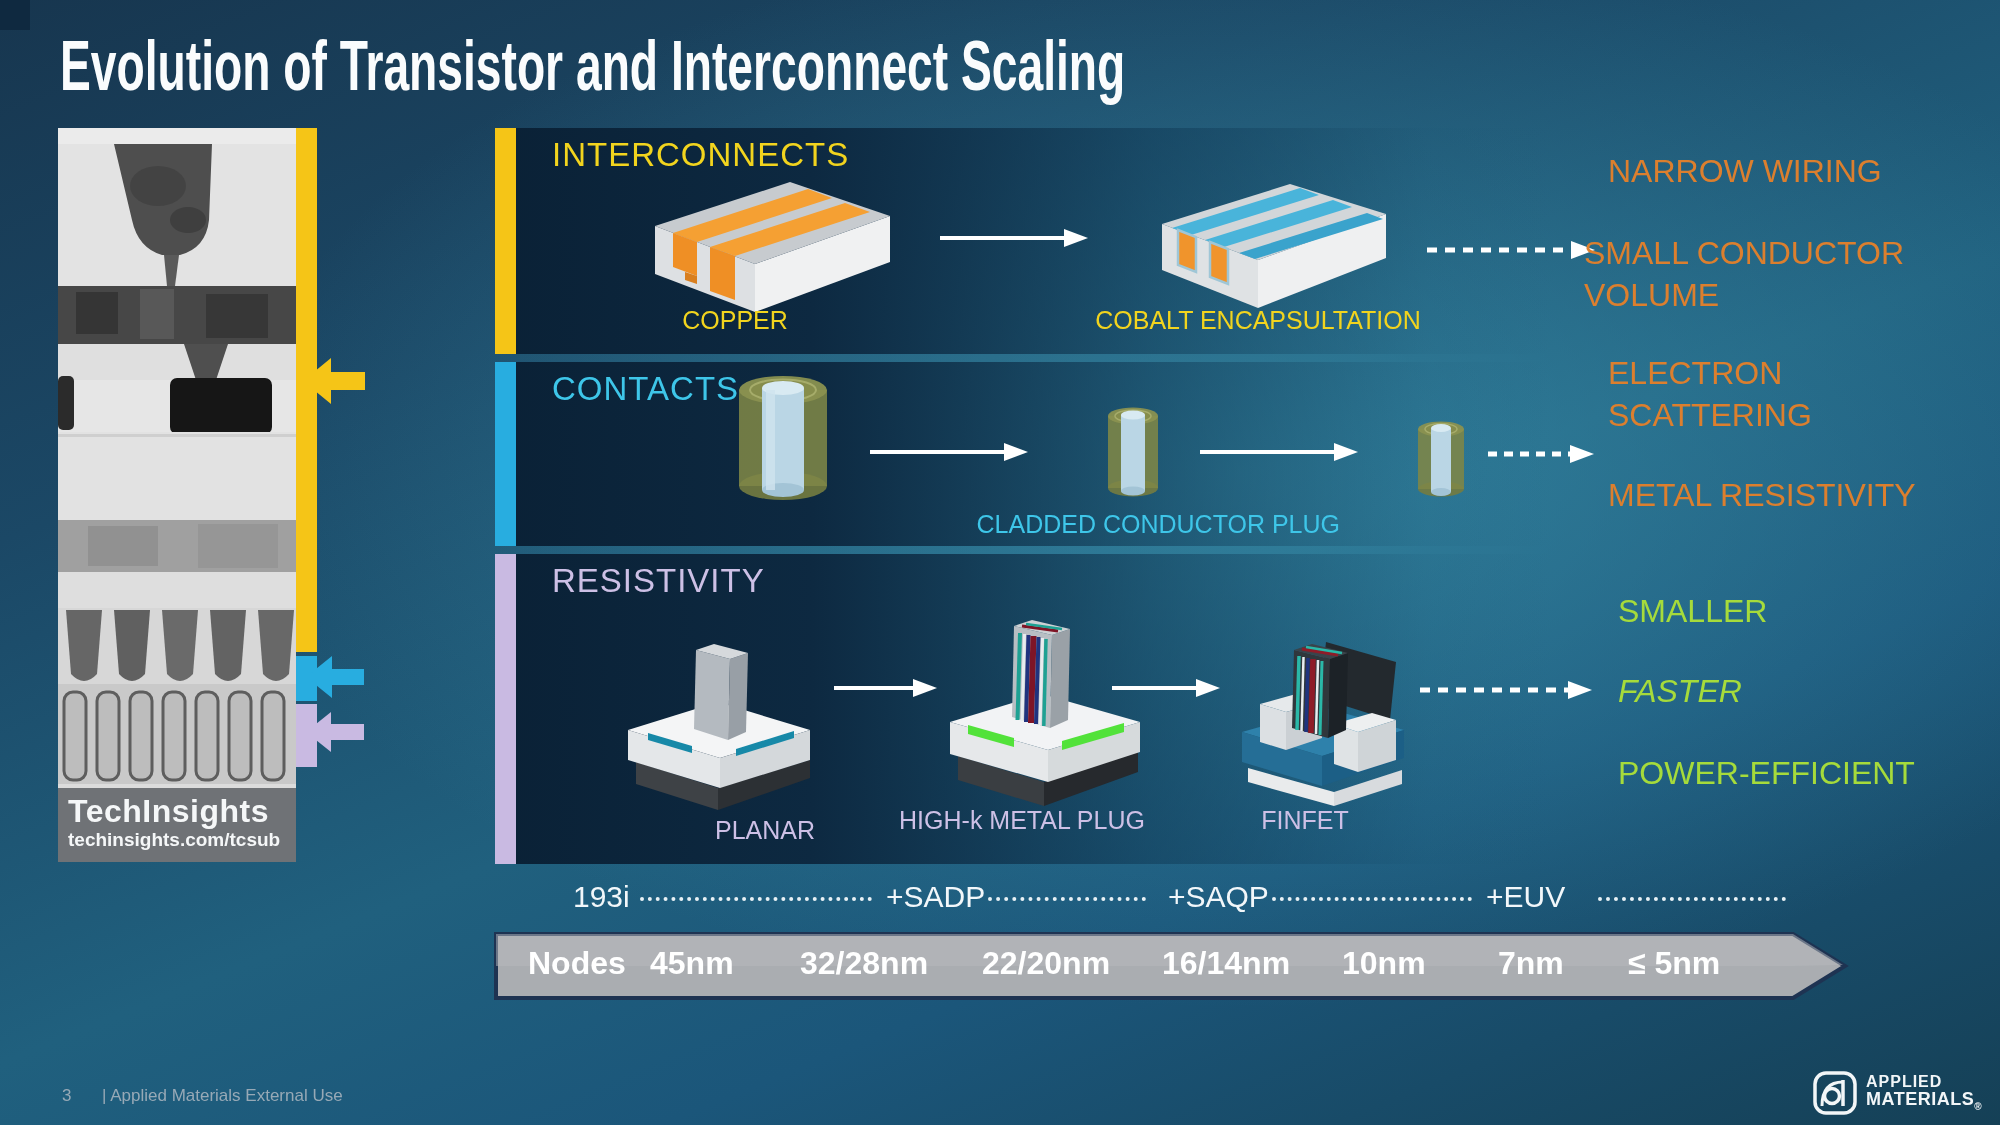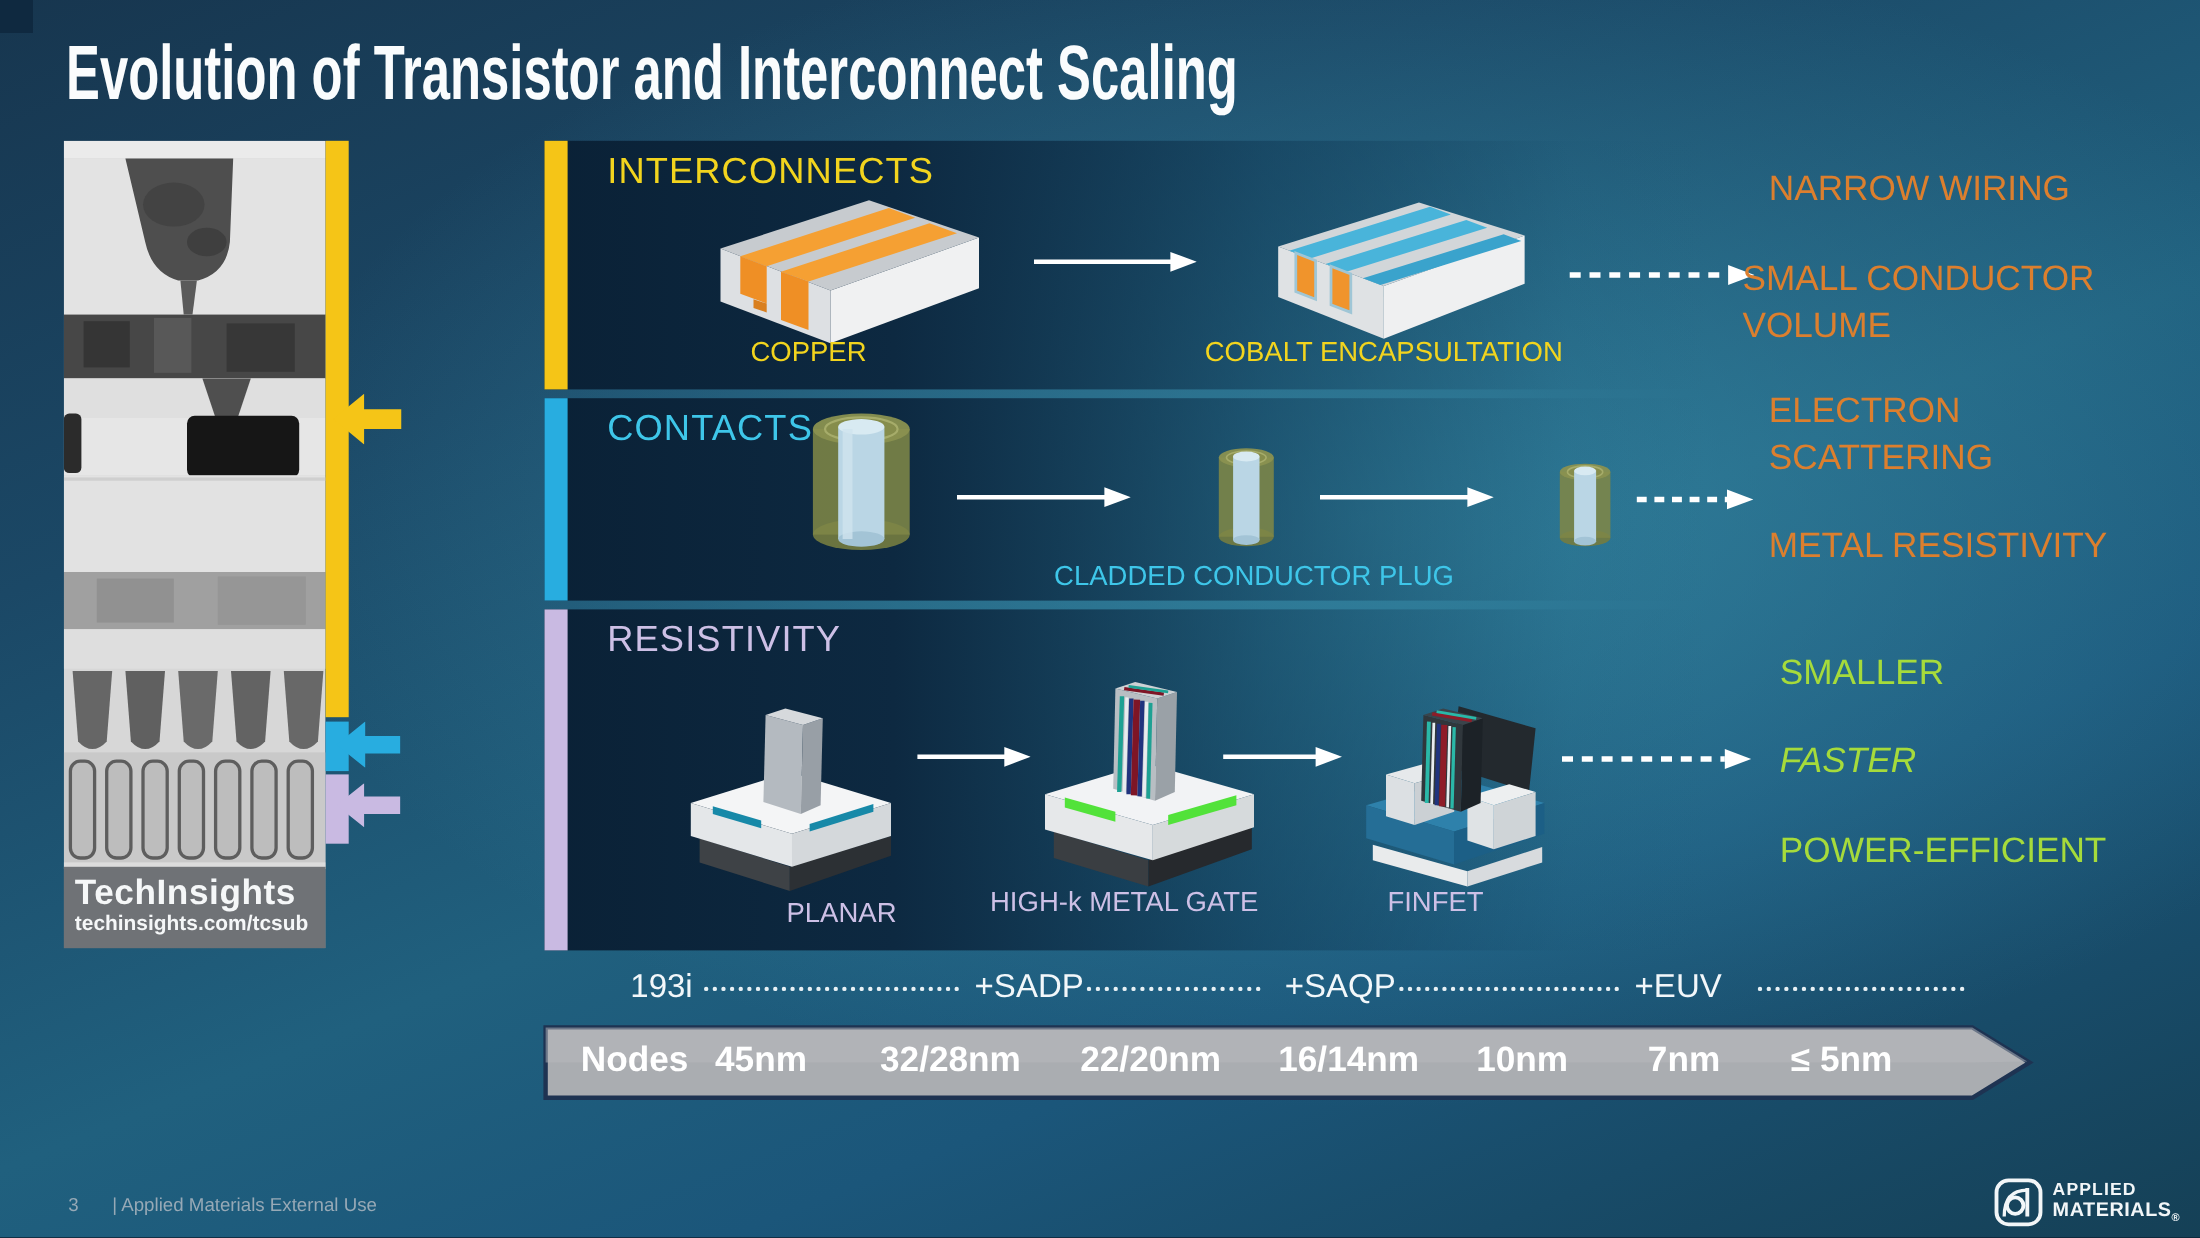--- a/index.html
+++ b/index.html
@@ -203,21 +203,21 @@
     <ellipse cx="25" cy="9" rx="23" ry="7.5" fill="#8a9150" opacity="0.95"></ellipse>
     <ellipse cx="25" cy="9" rx="16" ry="5.5" fill="#868d4c" stroke="#a6ac6a" stroke-width="1.5"></ellipse>
     <rect x="15" y="8" width="20" height="64" fill="#bad6e5"></rect>
     <ellipse cx="25" cy="72" rx="10" ry="4" fill="#a3c4d6"></ellipse>
     <ellipse cx="25" cy="8" rx="10" ry="4" fill="#d8eaf2"></ellipse>
   </svg>
   <svg class="abs" style="left:1486px;top:442px;" width="108" height="24">
     <line x1="2" y1="12" x2="84" y2="12" stroke="#ffffff" stroke-width="5" stroke-dasharray="9 7"></line>
     <polygon points="84,3 108,12 84,21" fill="#ffffff"></polygon>
   </svg>
-  <div class="abs item-label label-cyan" style="left:940px;top:510px;width:400px;">CLADDED CONDUCTOR PLUG</div>
+  <div class="abs item-label label-cyan" style="left:940px;top:510px;width:400px;text-align:right;">CLADDED CONDUCTOR PLUG</div>
 
   <svg class="abs" style="left:618px;top:612px;" width="205" height="202" viewBox="0 0 205 202">
     <polygon points="18,150 100,176 100,198 18,172" fill="#3e4246"></polygon>
     <polygon points="100,176 192,148 192,166 100,198" fill="#2c3034"></polygon>
     <polygon points="10,118 100,90 192,118 102,146" fill="#f4f5f6"></polygon>
     <polygon points="10,118 102,146 102,176 10,148" fill="#e4e7e9"></polygon>
     <polygon points="102,146 192,118 192,148 102,176" fill="#d4d8db"></polygon>
     <polygon points="30,121 74,134 74,141 30,128" fill="#1789a8"></polygon>
     <polygon points="118,137 176,119 176,126 118,144" fill="#1789a8"></polygon>
     <polygon points="78,38 112,47 110,128 76,117" fill="#b4bac0"></polygon>
@@ -276,21 +276,21 @@
     <polygon points="92,39 110,33 108,110 90,118" fill="#1c2227"></polygon>
     <polygon points="56,30 74,24 110,33 92,39" fill="#3a444b"></polygon>
     <line x1="64" y1="29" x2="100" y2="35" stroke="#8e1c28" stroke-width="3"></line>
     <line x1="68" y1="27" x2="104" y2="33" stroke="#2ab8a8" stroke-width="2.5"></line>
   </svg>
   <svg class="abs" style="left:1418px;top:678px;" width="174" height="24">
     <line x1="2" y1="12" x2="150" y2="12" stroke="#ffffff" stroke-width="5" stroke-dasharray="10 8"></line>
     <polygon points="150,3 174,12 150,21" fill="#ffffff"></polygon>
   </svg>
   <div class="abs item-label label-purple" style="left:665px;top:816px;width:200px;">PLANAR</div>
-  <div class="abs item-label label-purple" style="left:872px;top:806px;width:300px;">HIGH-k METAL GATE</div>
+  <div class="abs item-label label-purple" style="left:872px;top:806px;width:300px;">HIGH-k METAL PLUG</div>
   <div class="abs item-label label-purple" style="left:1205px;top:806px;width:200px;">FINFET</div>
 
   <div class="abs challenge" style="left:1608px;top:150px;">NARROW WIRING</div>
   <div class="abs challenge" style="left:1584px;top:232px;width:345px;">SMALL CONDUCTOR VOLUME</div>
   <div class="abs challenge" style="left:1608px;top:352px;width:260px;">ELECTRON SCATTERING</div>
   <div class="abs challenge" style="left:1608px;top:474px;">METAL RESISTIVITY</div>
 
   <div class="abs benefit" style="left:1618px;top:590px;">SMALLER</div>
   <div class="abs benefit" style="left:1618px;top:670px;font-style:italic;">FASTER</div>
   <div class="abs benefit" style="left:1618px;top:752px;">POWER-EFFICIENT</div>

